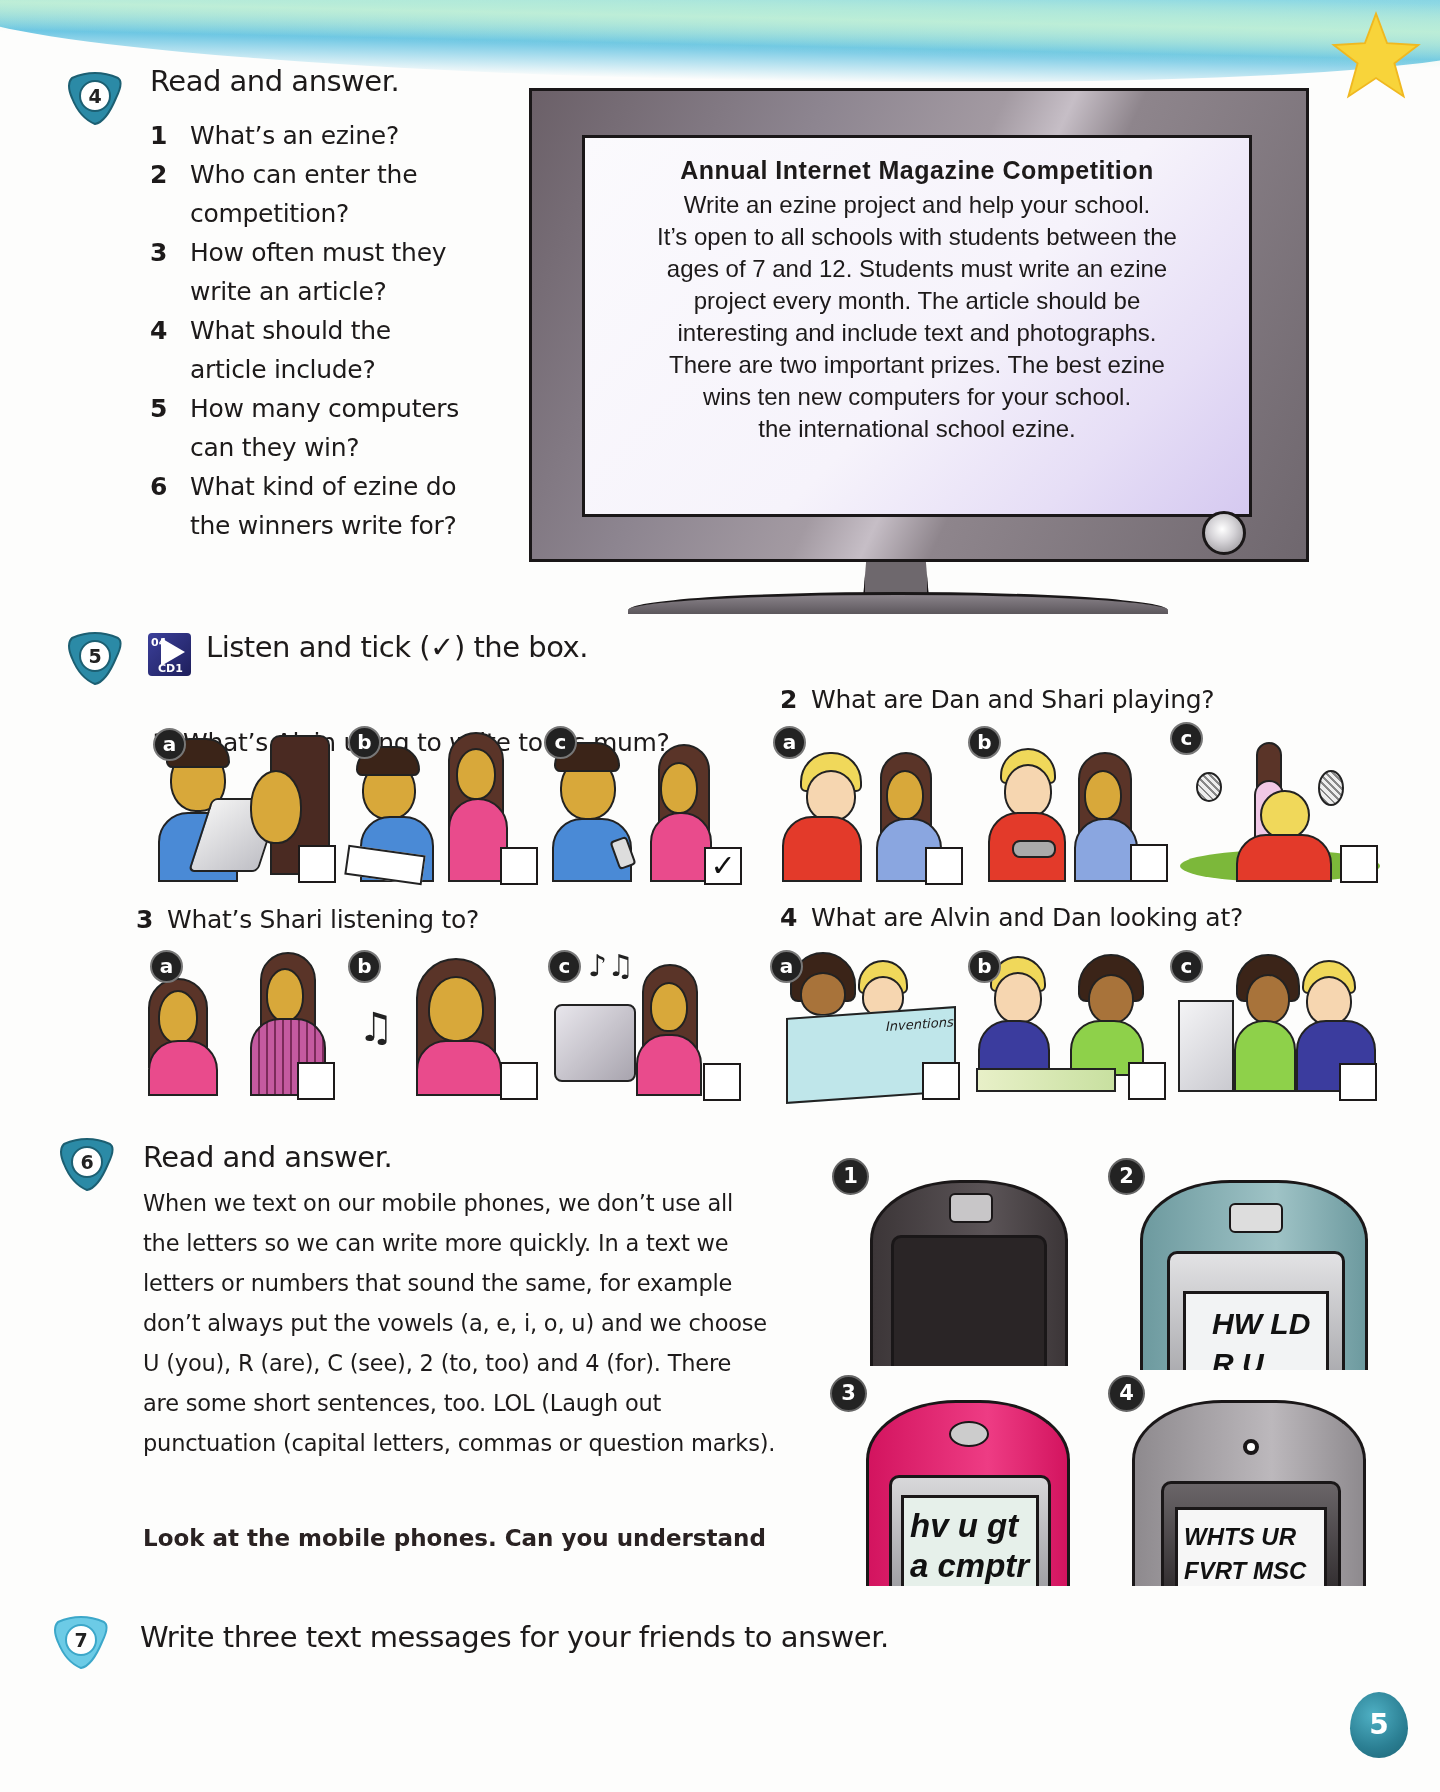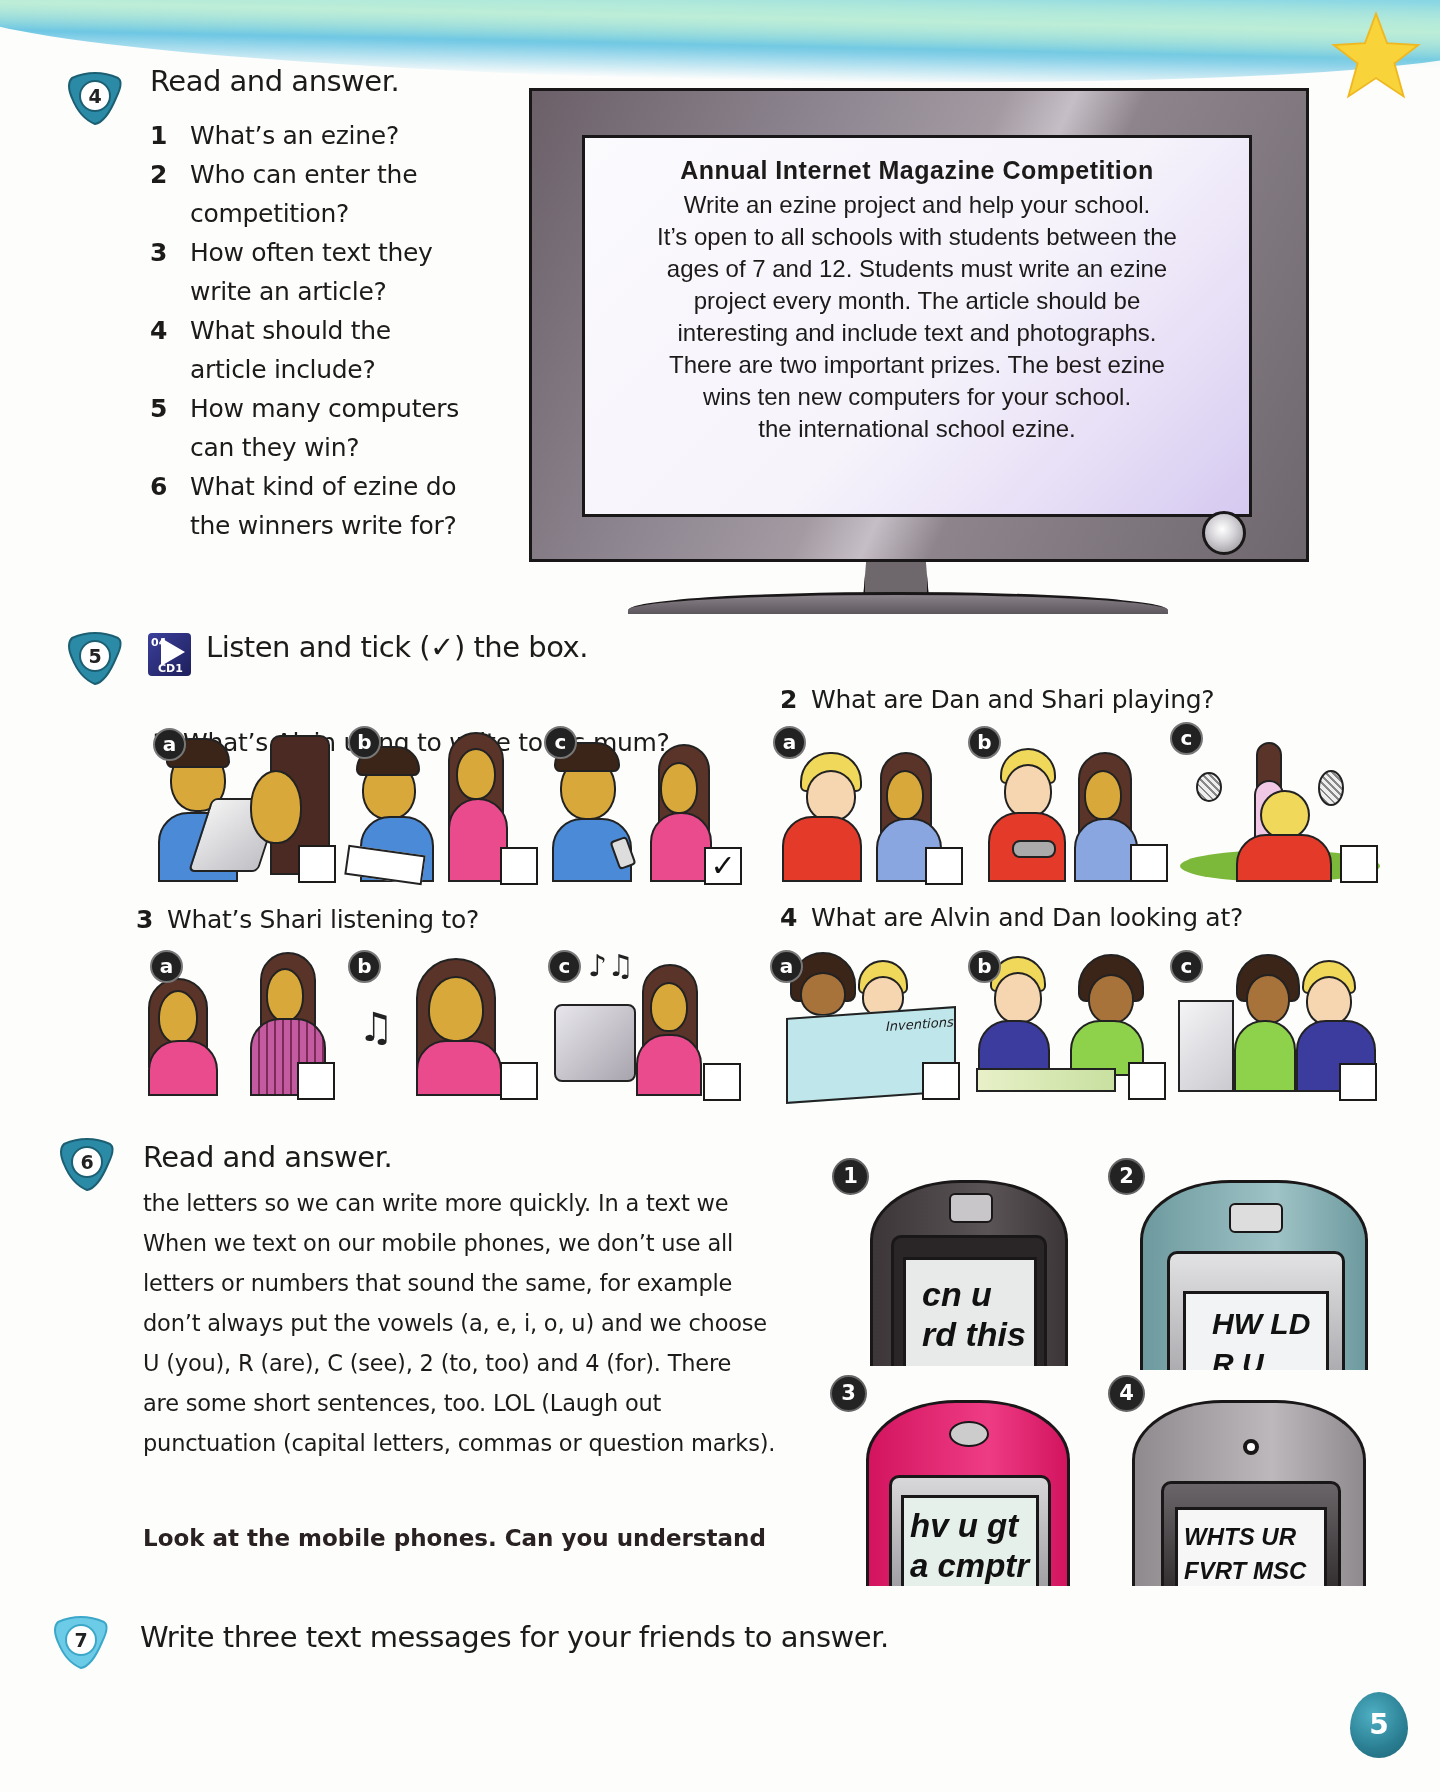--- a/index.html
+++ b/index.html
@@ -104,21 +104,21 @@
   <div class="qitem">
       <span class="n">1</span>
       <span><span>What’s an ezine?</span></span>
     </div>
   <div class="qitem">
       <span class="n">2</span>
       <span><span>Who can enter the</span><br><span>competition?</span></span>
     </div>
   <div class="qitem">
       <span class="n">3</span>
-      <span><span>How often text they</span><br><span>write an article?</span></span>
+      <span><span>How often must they</span><br><span>write an article?</span></span>
     </div>
   <div class="qitem">
       <span class="n">4</span>
       <span><span>What should the</span><br><span>article include?</span></span>
     </div>
   <div class="qitem">
       <span class="n">5</span>
       <span><span>How many computers</span><br><span>can they win?</span></span>
     </div>
   <div class="qitem">
@@ -295,40 +295,36 @@
 
 <div class="badge" style="left:58px;top:1134px;">
   <svg class="tri" viewBox="0 0 58 58">
       <path d="M6 10 Q29 0 52 10 Q58 14 50 30 Q40 54 29 56 Q14 50 6 30 Q0 16 6 10Z" fill="#2b8aa6" stroke="#1c5f72" stroke-width="2"></path>
     </svg>
   <div class="num">6</div>
 </div>
 <div class="heading" style="left:143px;top:1140px;">Read and answer.</div>
 
 <div class="para">
+  <div>When we text on our mobile phones, we don’t use all</div>
   <div>the letters so we can write more quickly. In a text we</div>
-  <div>When we text on our mobile phones, we don’t use all</div>
   <div>letters or numbers that sound the same, for example</div>
   <div>don’t always put the vowels (a, e, i, o, u) and we choose</div>
   <div>U (you), R (are), C (see), 2 (to, too) and 4 (for). There</div>
   <div>are some short sentences, too. LOL (Laugh out</div>
   <div>punctuation (capital letters, commas or question marks).</div>
 </div>
 <div class="instr">
   <div>Look at the mobile phones. Can you understand</div>
 </div>
 
 <div class="pnum" style="left:832px;top:1158px;">1</div>
 <div class="phone" style="left:870px;top:1180px;width:198px;height:186px;background:linear-gradient(90deg,#3c3638,#5b5457 60%,#3c3638);">
   <div class="cam" style="left:76px;top:10px;width:44px;height:30px;background:#c8c6c8;border-radius:6px;"></div>
   <div class="bezel" style="left:18px;top:52px;width:156px;height:140px;background:#2a2526;"></div>
-  <div class="lcd" style="left:30px;top:74px;width:134px;height:120px;background:#e8eaea;font-size:34px;line-height:40px;">
-    <div>cn u</div>
-    <div>rd this</div>
-  </div>
 </div>
 
 <div class="pnum" style="left:1108px;top:1158px;">2</div>
 <div class="phone" style="left:1140px;top:1180px;width:228px;height:190px;background:linear-gradient(90deg,#6d9a9f,#9fc3c6 60%,#6d9a9f);">
   <div class="cam" style="left:86px;top:20px;width:54px;height:30px;background:#ddd;border-radius:6px;"></div>
   <div class="bezel" style="left:24px;top:68px;width:178px;height:130px;background:linear-gradient(180deg,#e2e2e4,#a8a8ac);"></div>
   <div class="lcd" style="left:40px;top:108px;width:146px;height:90px;background:#f2f3f4;font-size:30px;line-height:40px;padding-left:26px;padding-top:10px;">
     <div>HW LD</div>
     <div>R U</div>
   </div>

